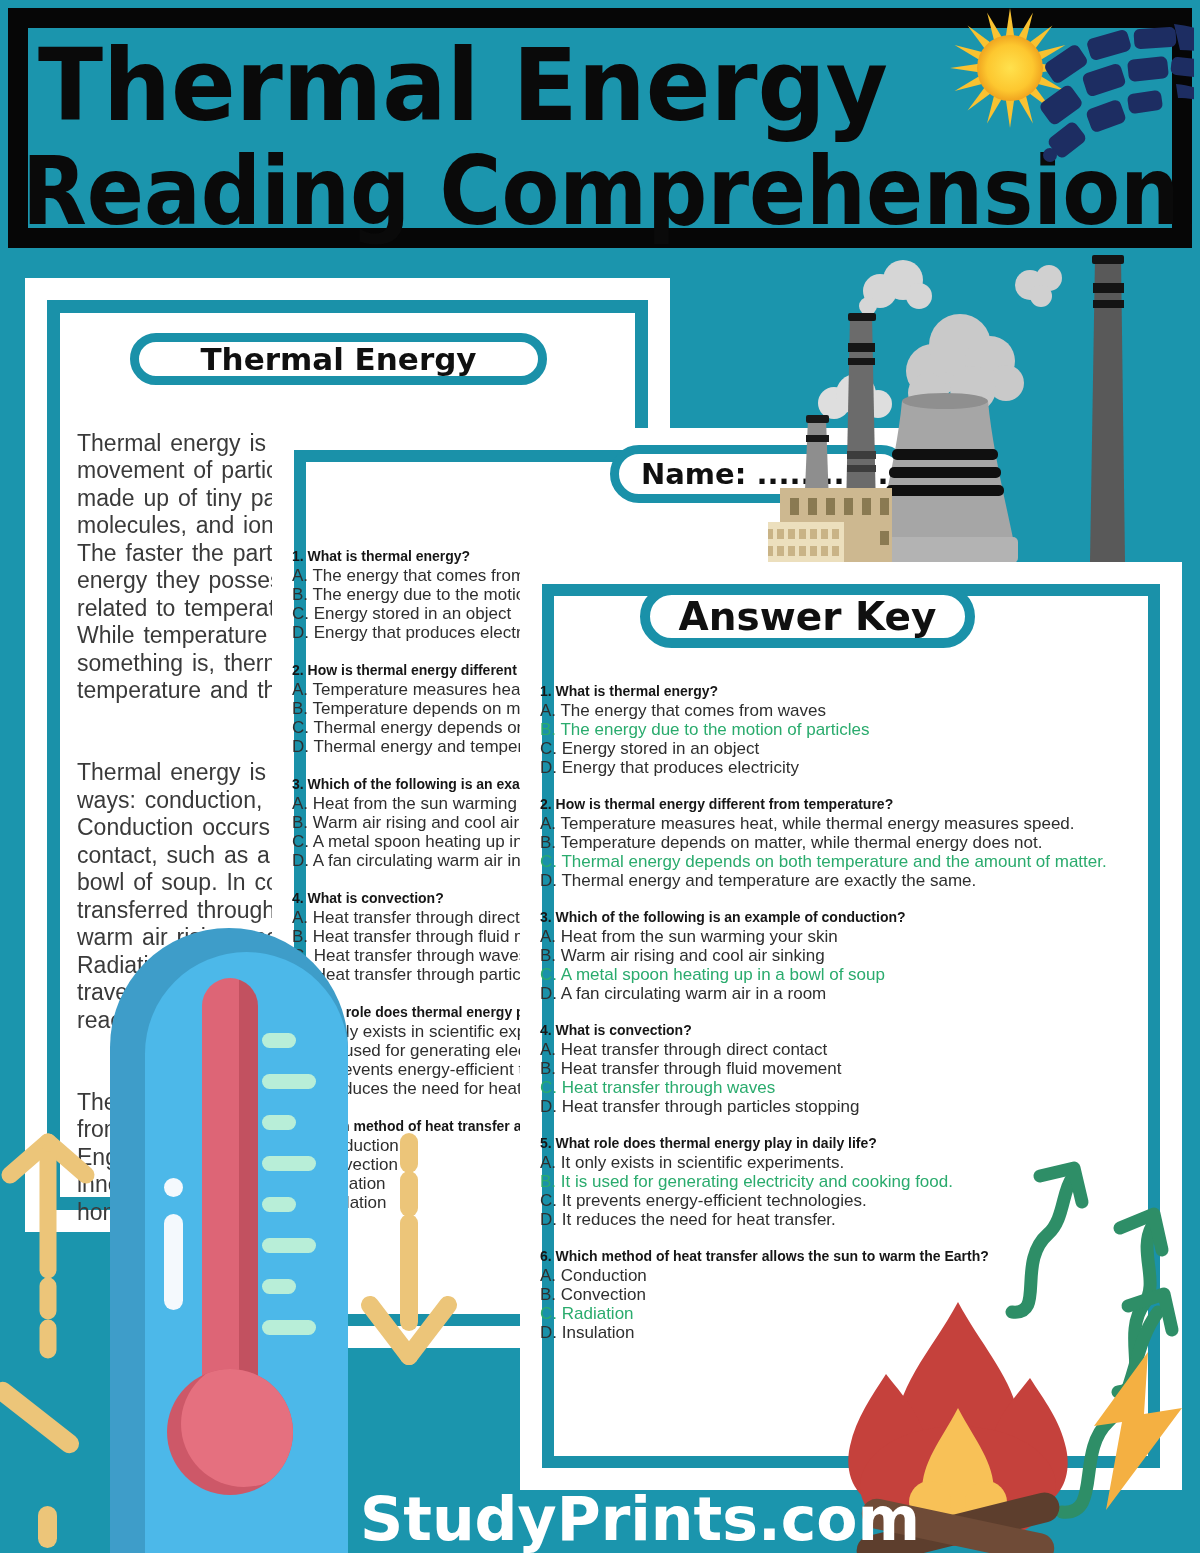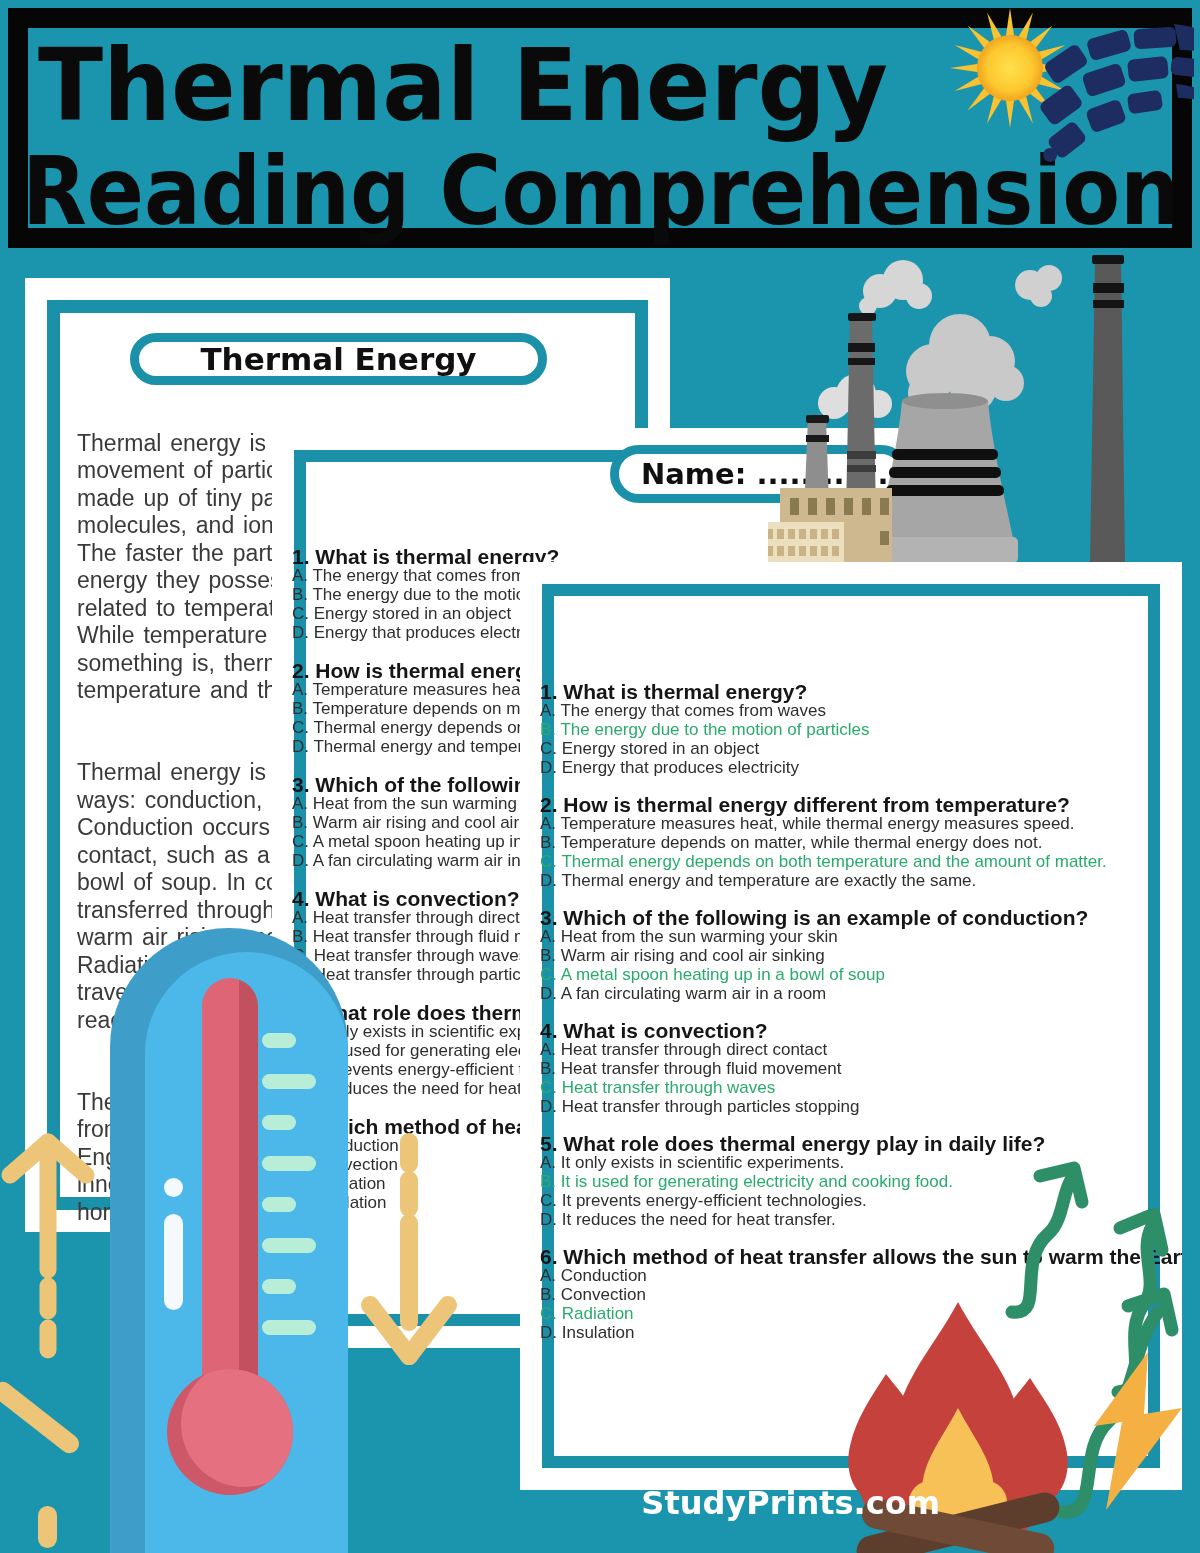--- a/index.html
+++ b/index.html
@@ -23,32 +23,32 @@
         font-family:"DejaVu Sans","Liberation Sans",sans-serif;font-weight:bold;color:#101010}
 
   .passage{position:absolute;left:52px;top:124px;width:780px;
            font-size:23px;line-height:27.5px;color:#3a3a3a;word-spacing:2.5px;
            white-space:pre-line}
   .passage p{margin:0 0 27px 0}
 
   .qcol{position:absolute;font-size:17px;line-height:19px;color:var(--body-ink);white-space:nowrap}
   .qb{margin-bottom:19px}
   .qb3{margin-bottom:18px}
-  .qt{font-weight:bold;color:#161616;font-size:21px}
+  .qt{font-weight:bold;color:#161616;font-size:14px}
   .opt.correct{color:var(--green)}
 
   
   .banner{position:absolute;left:8px;top:8px;width:1184px;height:240px;background:#060606}
   .banner-inner{position:absolute;inset:20px;background:var(--bg)}
   .banner svg{position:absolute;inset:0;overflow:visible}
   svg text{font-family:"DejaVu Sans","Liberation Sans",sans-serif;font-weight:bold}
 
-  .footer{position:absolute;left:340px;top:1484px;width:600px;text-align:right;
+  .footer{position:absolute;left:340px;top:1484px;width:600px;text-align:center;
           font-family:"DejaVu Sans","Liberation Sans",sans-serif;font-weight:bold;
-          font-size:32px;color:#fff}
+          font-size:60px;color:#fff}
 
   
   .t-back{position:absolute;left:110px;top:928px;width:238px;height:626px;
           background:#3e9dc9;border-radius:119px 119px 0 0}
   .t-front{position:absolute;left:145px;top:952px;width:203px;height:602px;
            background:#4cb8e9;border-radius:102px 102px 0 0}
   .t-tube{position:absolute;left:202px;top:978px;width:56px;height:424px;
           border-radius:28px 28px 0 0;
           background:linear-gradient(90deg,#dd6576 0 66%,#c25160 66% 100%)}
   .t-bulb{position:absolute;left:167px;top:1369px;width:126px;height:126px;
@@ -238,20 +238,23 @@
         <rect x="31" y="293" width="7" height="10"></rect>
       <rect x="42" y="293" width="7" height="10"></rect>
         <rect x="53" y="293" width="7" height="10"></rect>
         <rect x="64" y="293" width="7" height="10"></rect>
     </g>
   </g>
 </svg>
 
 <div class="page" style="left:520px;top:562px;width:662px;height:928px">
   <div class="frame" style="border-width:12px"></div>
+  <div class="pill" style="left:120px;top:23px;width:335px;height:63px;border-width:10px">
+    <span style="font-size:39px">Answer Key</span>
+  </div>
 
   <div class="qcol" style="left:20px;top:120px;width:622px">
     <div class="qb3">
       <div class="qt">1. What is thermal energy?</div>
       <div class="opt">A. The energy that comes from waves</div>
       <div class="opt correct">B. The energy due to the motion of particles</div>
       <div class="opt">C. Energy stored in an object</div>
       <div class="opt">D. Energy that produces electricity</div>
     </div>
     <div class="qb3">

